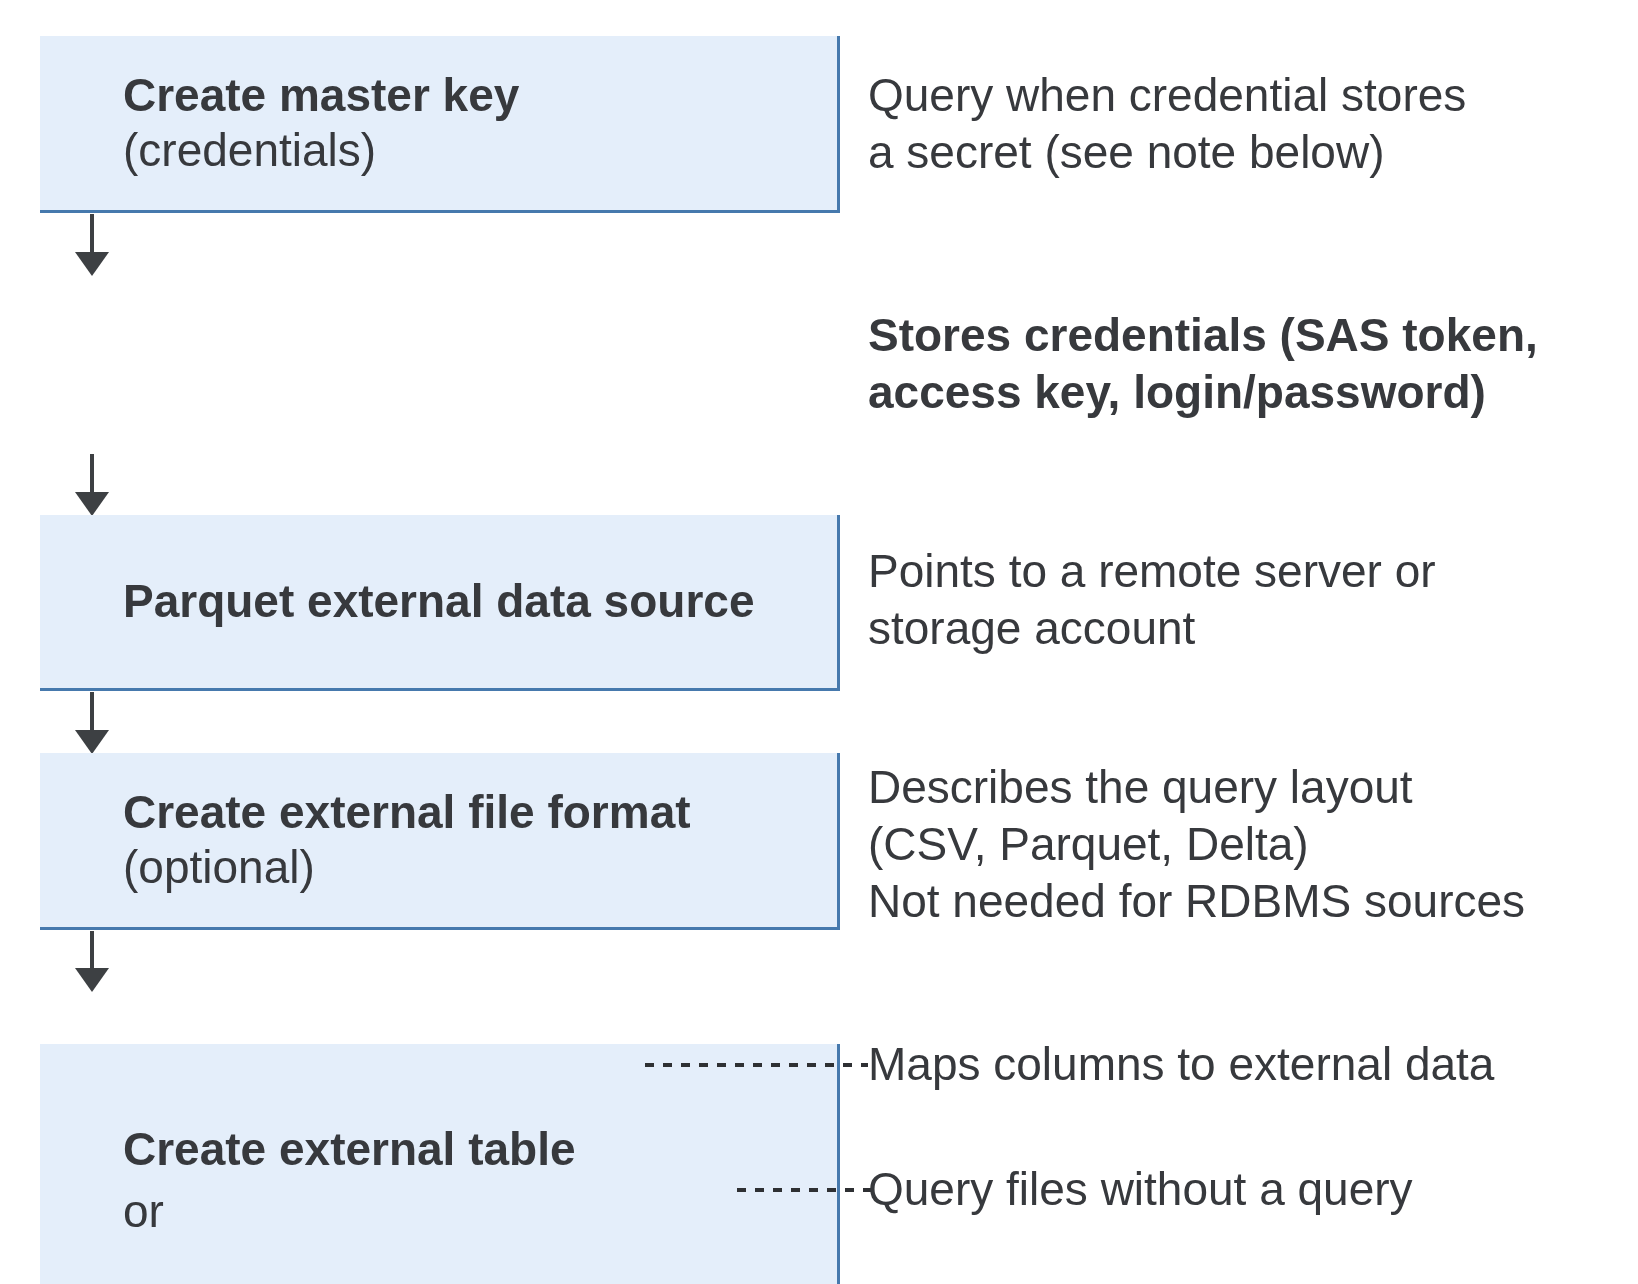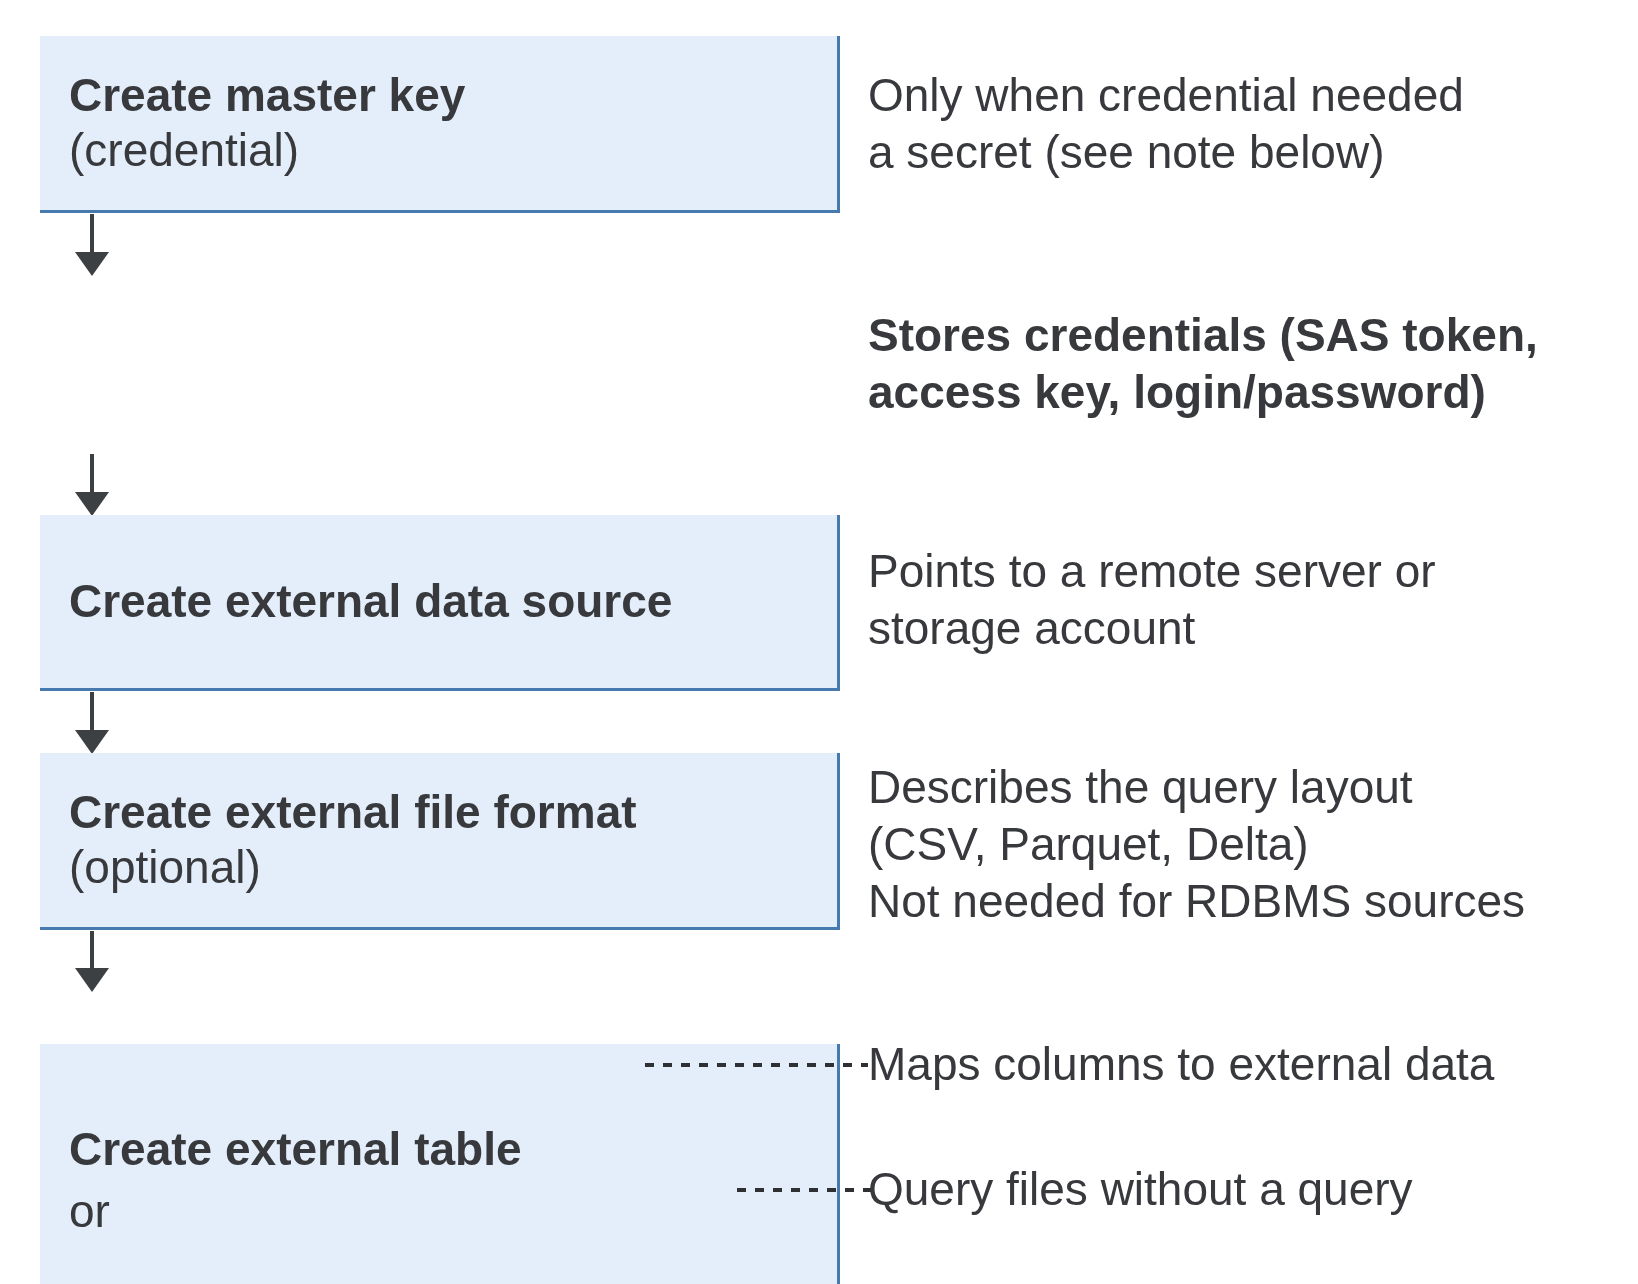--- a/index.html
+++ b/index.html
@@ -6,21 +6,21 @@
   body{font-family:"Liberation Sans","DejaVu Sans",sans-serif;}
   #canvas{position:relative;width:1638px;height:1284px;background:#ffffff;overflow:hidden;}
 
   .step-box{
     position:absolute;left:40px;width:800px;
     background:#e4eefa;
     border-right:3px solid #4679ad;
     border-bottom:3px solid #4679ad;
     box-sizing:border-box;
     display:flex;flex-direction:column;justify-content:center;
-    padding-left:29px;
+    padding-left:83px;
     color:#37393d;
     font-size:46px;line-height:55px;
   }
   .step-box .t-bold{font-weight:bold;}
   .step-box .t-reg{font-weight:normal;}
 
   .box-1{top:36px;height:177px;}
   .box-2{top:276px;height:177px;}
   .box-3{top:515px;height:176px;}
   .box-4{top:753px;height:177px;}
@@ -59,40 +59,40 @@
   .dash-1{left:645px;top:1063px;width:223px;}
   .dash-2{left:737px;top:1188px;width:141px;}
 </style>
 </head>
 <body>
 
 <div id="canvas">
 
   <div class="step-box box-1">
     <div class="t-bold">Create master key</div>
-    <div class="t-reg">(credential)</div>
+    <div class="t-reg">(credentials)</div>
   </div>
   <div class="annotation ann-1">
-    <div>Only when credential needed</div>
+    <div>Query when credential stores</div>
     <div>a secret (see note below)</div>
   </div>
 
   <div class="arrow-stem stem-1"></div>
   <div class="arrow-head head-1"></div>
 
   <div class="annotation ann-2">
     <div>Stores credentials (SAS token,</div>
     <div>access key, login/password)</div>
   </div>
 
   <div class="arrow-stem stem-2"></div>
   <div class="arrow-head head-2"></div>
 
   <div class="step-box box-3">
-    <div class="t-bold">Create external data source</div>
+    <div class="t-bold">Parquet external data source</div>
   </div>
   <div class="annotation ann-3">
     <div>Points to a remote server or</div>
     <div>storage account</div>
   </div>
 
   <div class="arrow-stem stem-3"></div>
   <div class="arrow-head head-3"></div>
 
   <div class="step-box box-4">

